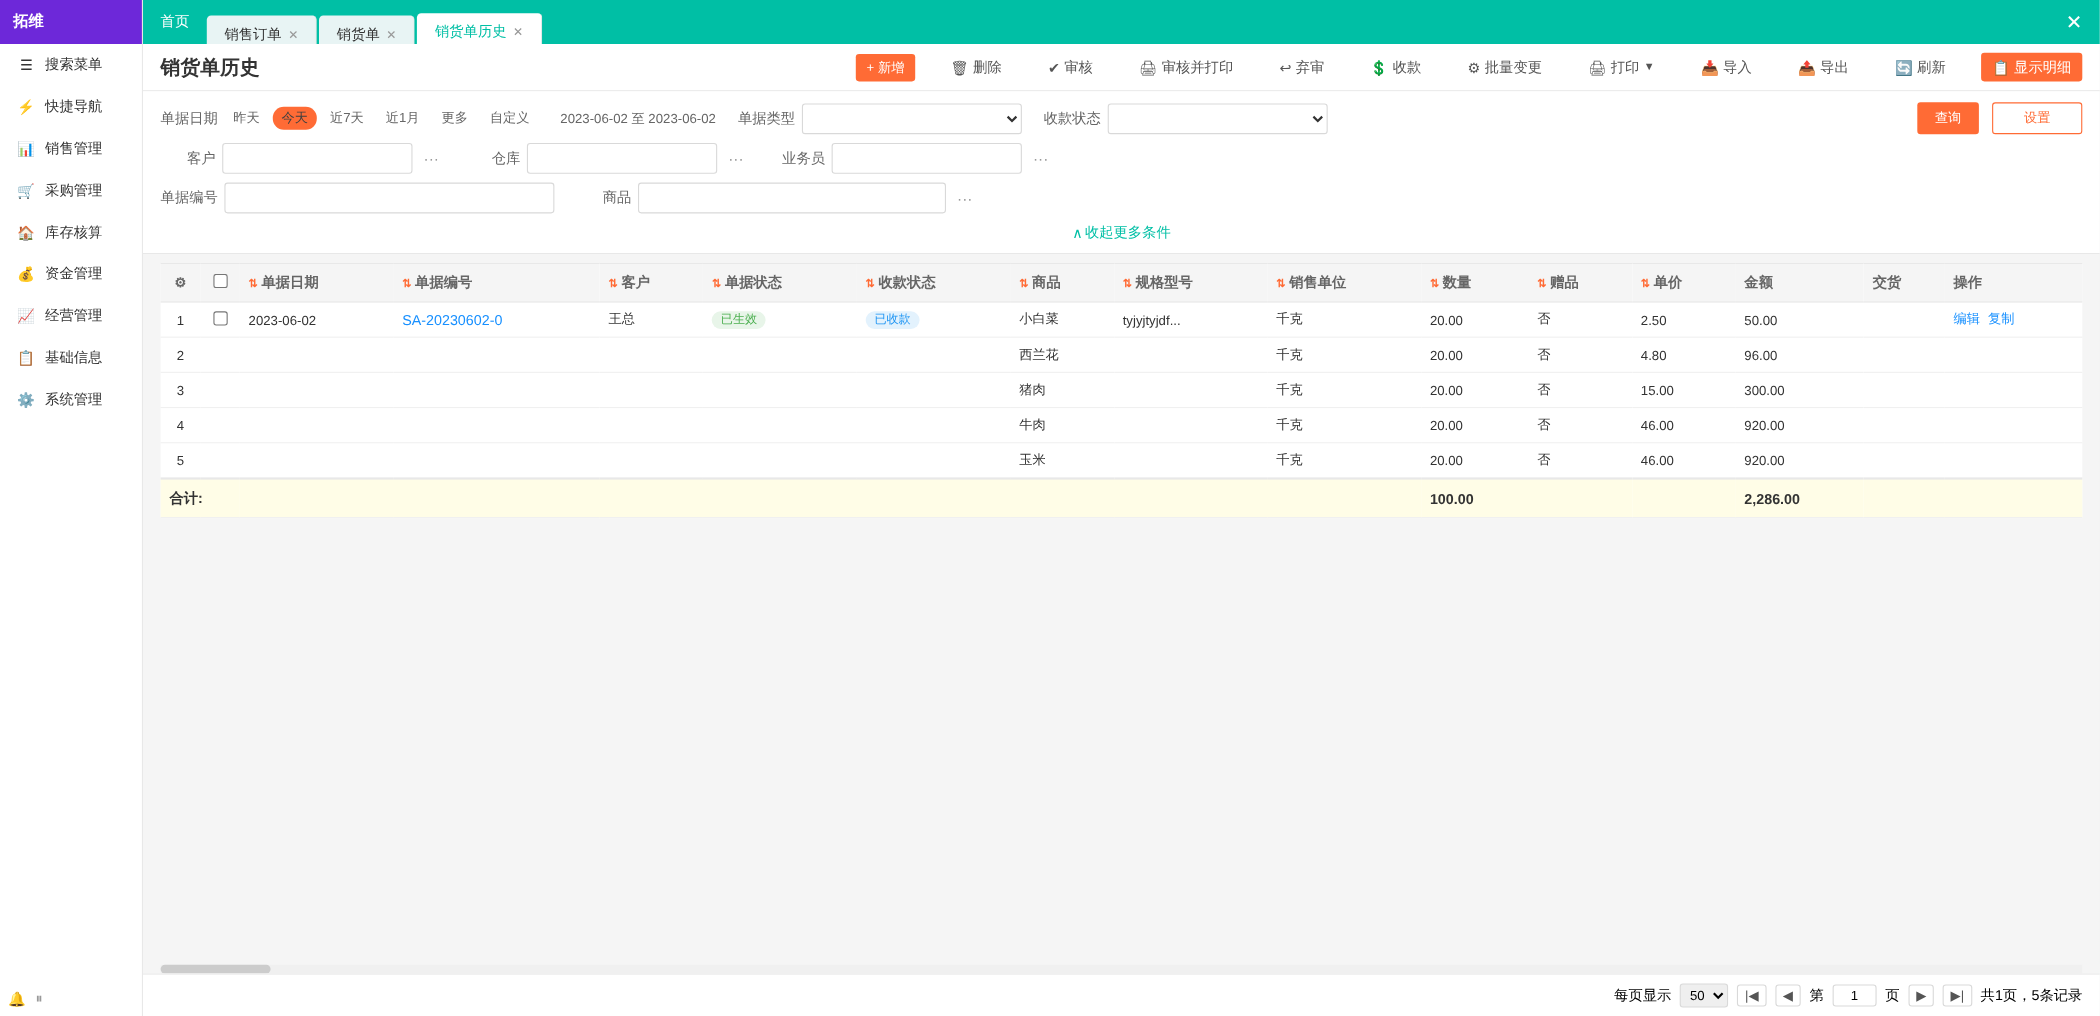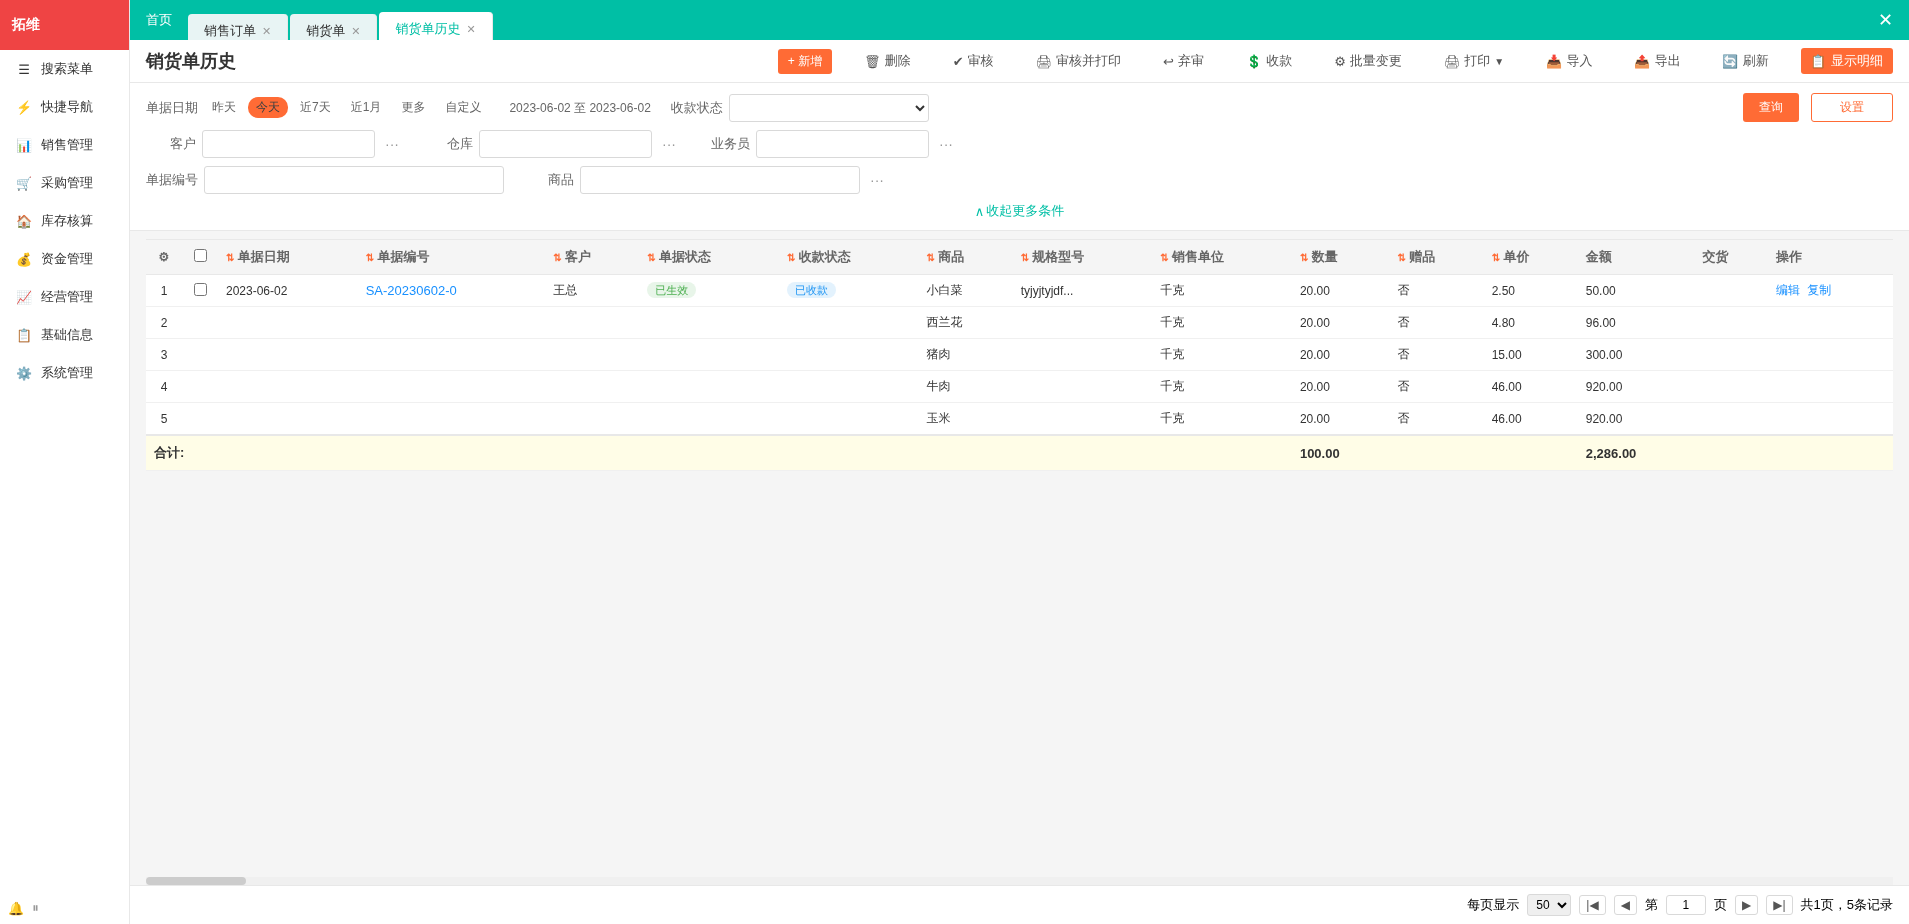--- a/index.html
+++ b/index.html
@@ -1,20 +1,20 @@
 <!DOCTYPE html>
 <html><head>
   <meta charset="utf-8">
   <style>
     * { box-sizing: border-box; margin: 0; padding: 0; font-family: 'Microsoft YaHei', Arial, sans-serif; font-size: 13px; }
     body { display: flex; height: 924px; overflow: hidden; background: #f5f5f5; }
 
     
     .sidebar { width: 130px; background: #fff; border-right: 1px solid #e8e8e8; display: flex; flex-direction: column; height: 100%; }
-    .sidebar-logo { background: #ef4444; color: white; padding: 8px 12px; font-size: 14px; font-weight: bold; height: 50px; display: flex; align-items: center; }
+    .sidebar-logo { background: #6d28d9; color: white; padding: 8px 12px; font-size: 14px; font-weight: bold; height: 40px; display: flex; align-items: center; }
     .sidebar-item { display: flex; align-items: center; padding: 10px 12px; cursor: pointer; color: #333; gap: 8px; border-left: 3px solid transparent; }
     .sidebar-item .icon { width: 18px; height: 18px; display: flex; align-items: center; justify-content: center; }
     .sidebar-item .label { font-size: 13px; }
     .sidebar-bottom { margin-top: auto; padding: 8px; display: flex; gap: 8px; align-items: center; color: #999; }
 
     
     .main { flex: 1; display: flex; flex-direction: column; height: 100%; overflow: hidden; }
 
     
     .tab-bar { background: #fff; border-bottom: 1px solid #e8e8e8; display: flex; align-items: center; height: 40px; padding-left: 0; }
@@ -200,20 +200,26 @@
           <span class="date-tag">近7天</span>
           <span class="date-tag">近1月</span>
           <span class="date-tag">更多</span>
           <span class="date-tag">自定义</span>
         </div>
       </div>
       <div class="filter-item">
         <span class="date-val">2023-06-02 至 2023-06-02</span>
       </div>
 
+      <div class="filter-item">
+        <span class="filter-label">单据类型</span>
+        <select class="filter-select">
+          <option></option>
+        </select>
+      </div>
 
       <div class="filter-item">
         <span class="filter-label">收款状态</span>
         <select class="filter-select">
           <option></option>
         </select>
       </div>
       <div style="margin-left:auto; display:flex; gap:8px;">
         <button class="btn btn-query">查询</button>
         <button class="btn btn-settings">设置</button>

